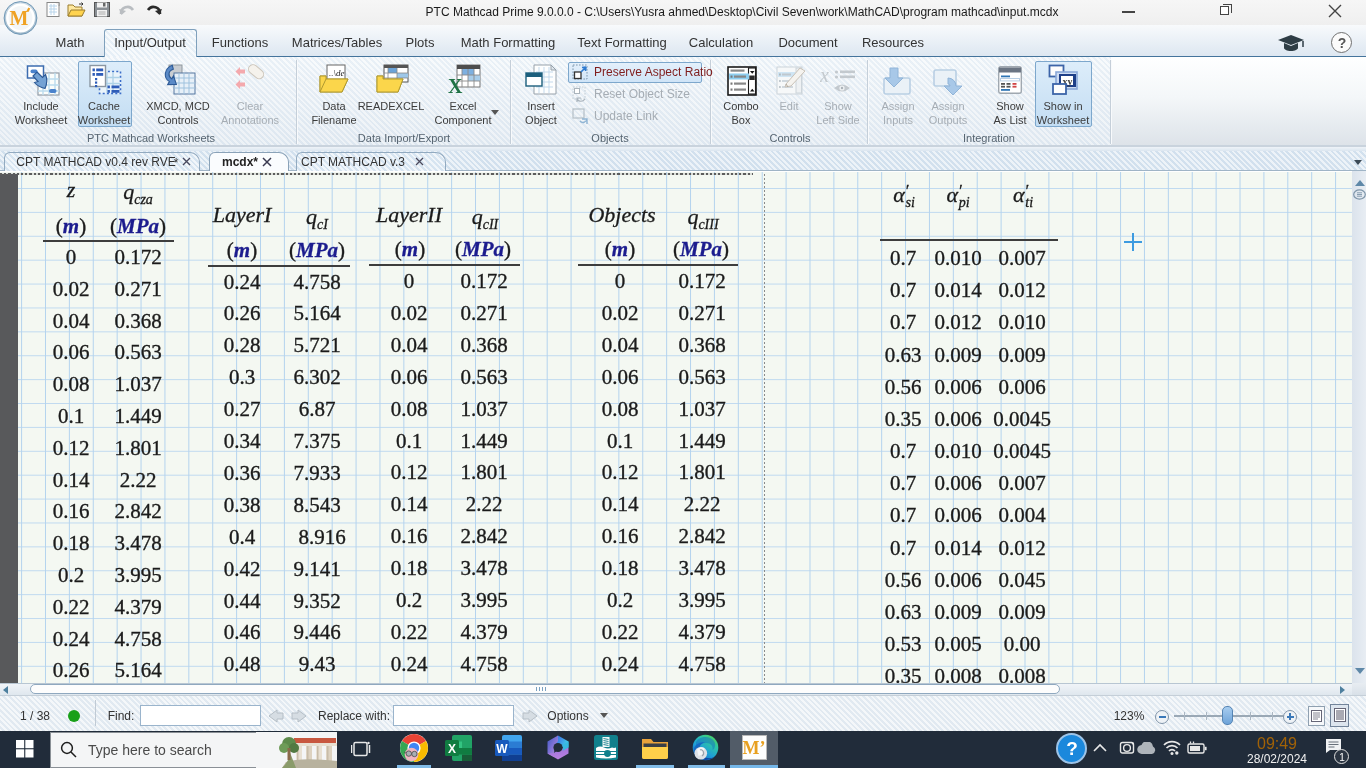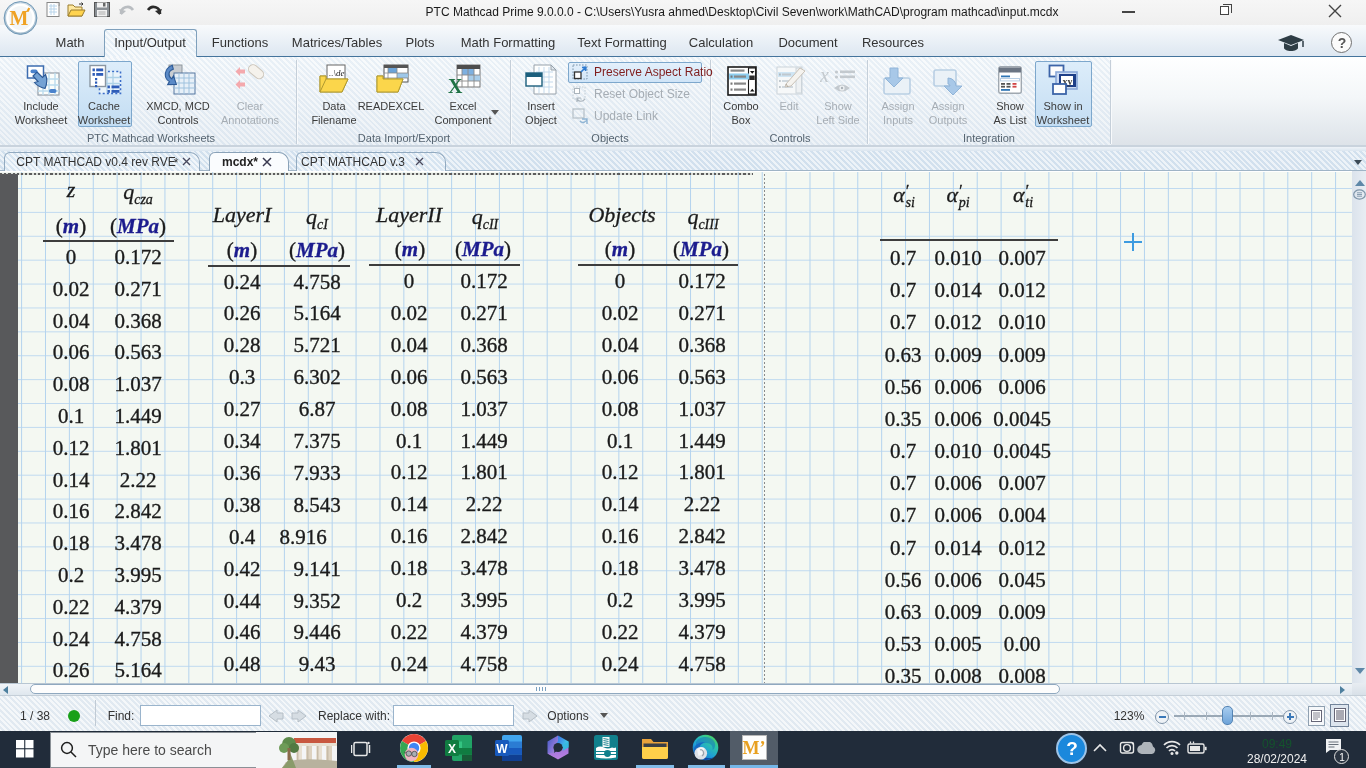--- a/index.html
+++ b/index.html
@@ -361,21 +361,21 @@
 <div class="n" style="left:317px;top:377.19999999999993px">6.302</div>
 <div class="n" style="left:242px;top:409.0999999999999px">0.27</div>
 <div class="n" style="left:317px;top:409.0999999999999px">6.87</div>
 <div class="n" style="left:242px;top:440.9999999999999px">0.34</div>
 <div class="n" style="left:317px;top:440.9999999999999px">7.375</div>
 <div class="n" style="left:242px;top:472.89999999999986px">0.36</div>
 <div class="n" style="left:317px;top:472.89999999999986px">7.933</div>
 <div class="n" style="left:242px;top:504.79999999999984px">0.38</div>
 <div class="n" style="left:317px;top:504.79999999999984px">8.543</div>
 <div class="n" style="left:242px;top:536.6999999999998px">0.4</div>
-<div class="n" style="left:303px;top:536.6999999999998px">8.916</div>
+<div class="n" style="left:322px;top:536.6999999999998px">8.916</div>
 <div class="n" style="left:242px;top:568.5999999999998px">0.42</div>
 <div class="n" style="left:317px;top:568.5999999999998px">9.141</div>
 <div class="n" style="left:242px;top:600.4999999999998px">0.44</div>
 <div class="n" style="left:317px;top:600.4999999999998px">9.352</div>
 <div class="n" style="left:242px;top:632.3999999999997px">0.46</div>
 <div class="n" style="left:317px;top:632.3999999999997px">9.446</div>
 <div class="n" style="left:242px;top:664.2999999999997px">0.48</div>
 <div class="n" style="left:317px;top:664.2999999999997px">9.43</div>
 <div class="hd" style="left:409px;top:215px">LayerII</div>
 <div class="hd" style="left:485px;top:218px">q<sub>cII</sub></div>
@@ -684,20 +684,20 @@
 <circle cx="9" cy="13.4" r="1.5" fill="#e8e8e8"></circle>
       <circle cx="13.8" cy="13" r="1.7" fill="#e8e8e8"></circle>
     </svg>
 <svg class="abs" style="left:1186px;top:741px" width="21" height="13" viewBox="0 0 21 13">
 <rect x="2" y="3" width="16" height="9" rx="1.5" fill="none" stroke="#e8e8e8" stroke-width="1.4"></rect>
 <rect x="18.8" y="5.8" width="1.8" height="3.4" fill="#e8e8e8"></rect>
 <rect x="4" y="5" width="10" height="5" fill="#e8e8e8"></rect>
 <path d="M4.5 0.5 v2 M7.5 0.5 v2" stroke="#e8e8e8" stroke-width="1.3"></path>
     </svg>
 <div class="t" style="left:1223px;top:780px;font-size:13px;color:#f0f0f0">ENG</div>
-<div class="t" style="left:1277px;top:744px;font-size:12px;color:#14532d">09:49</div>
+<div class="t" style="left:1277px;top:744px;font-size:16px;color:#a16207">09:49</div>
 <div class="t" style="left:1277px;top:759px;font-size:12px;color:#f0f0f0">28/02/2024</div>
 <svg class="abs" style="left:1325px;top:738px" width="17" height="16" viewBox="0 0 17 16">
 <path d="M1 1 h15 v11 h-11 l-4 3 z" fill="#f0f2f4"></path>
 <path d="M3.5 4h10M3.5 6.5h10M3.5 9h6" stroke="#68707a" stroke-width="1"></path>
     </svg>
 <div class="abs" style="left:1334px;top:749px;width:15px;height:15px;border-radius:50%;background:#2b3542;border:1.4px solid #e0e0e0"></div>
 <div class="t" style="left:1342px;top:757px;font-size:10px;color:#fff">1</div>
 </div>
 </body></html>

